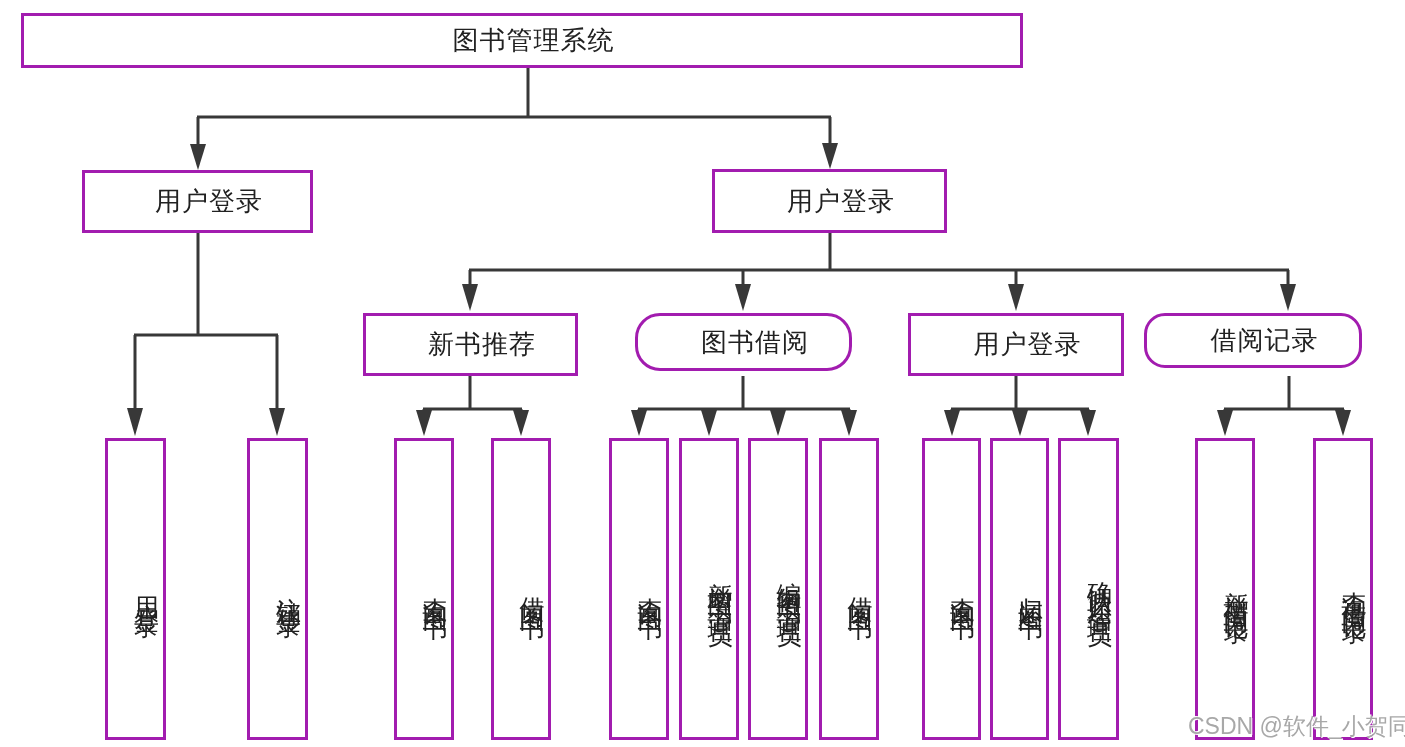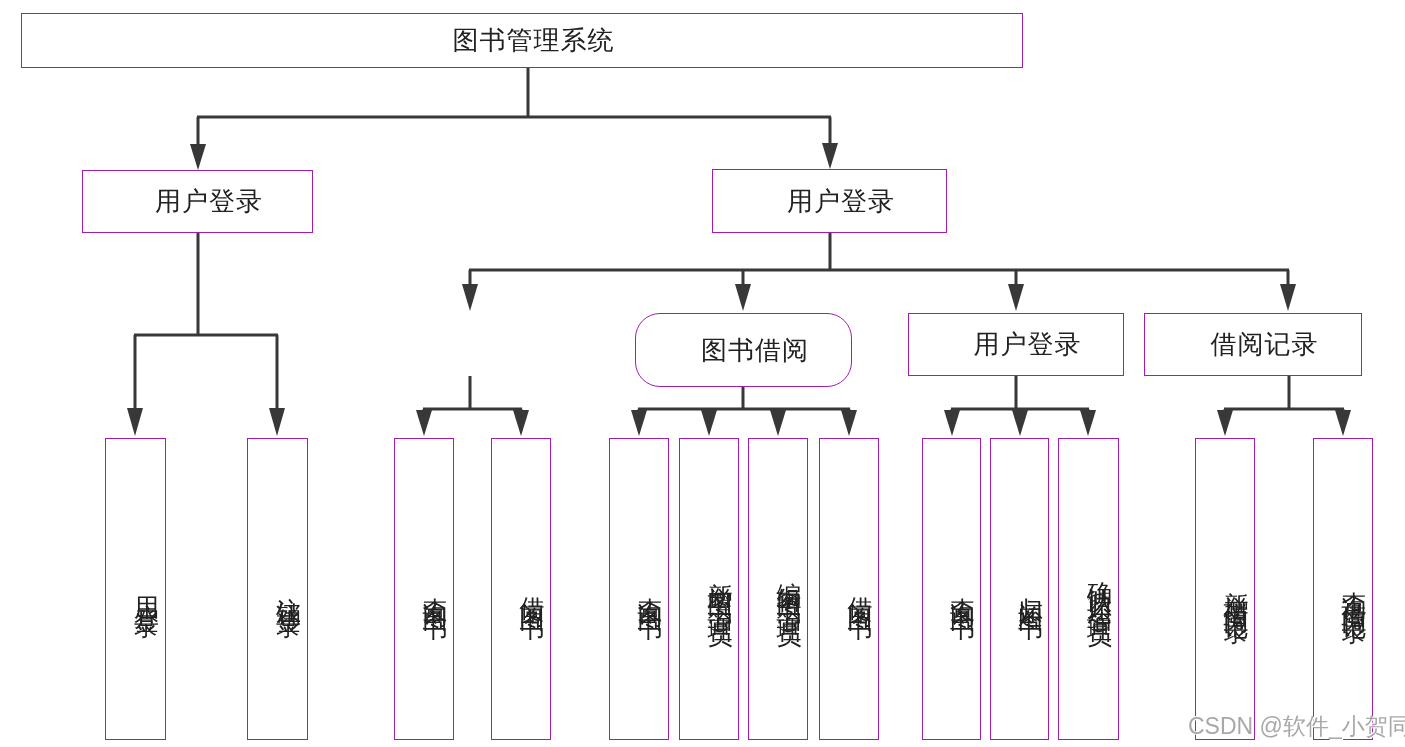--- a/index.html
+++ b/index.html
@@ -14,21 +14,21 @@
   }
   svg.connectors {
     position: absolute;
     left: 0; top: 0;
     width: 1405px; height: 747px;
     z-index: 1;
   }
   .node {
     position: absolute;
     background: #ffffff;
-    border: 1px solid #a21caf;
+    border: 3px solid #a21caf;
     box-sizing: border-box;
     display: flex;
     align-items: center;
     justify-content: center;
     z-index: 2;
     padding-left: 23px;
   }
   .node .h-label {
     font-size: 26px;
     letter-spacing: 1px;
@@ -108,27 +108,30 @@
     <span class="h-label">图书管理系统</span>
   </div>
 
   <div class="node" style="left:82px; top:170px; width:231px; height:63px;">
     <span class="h-label">用户登录</span>
   </div>
   <div class="node" style="left:712px; top:169px; width:235px; height:64px;">
     <span class="h-label">用户登录</span>
   </div>
 
-  <div class="node" style="left:635px; top:313px; width:217px; height:74px;border-radius:25px;">
+  <div class="node" style="left:363px; top:313px; width:215px; height:63px;">
+    <span class="h-label">新书推荐</span>
+  </div>
+  <div class="node" style="left:635px; top:313px; width:217px; height:58px;border-radius:25px;">
     <span class="h-label">图书借阅</span>
   </div>
   <div class="node" style="left:908px; top:313px; width:216px; height:63px;">
     <span class="h-label">用户登录</span>
   </div>
-  <div class="node" style="left:1144px; top:313px; width:218px; height:63px;">
+  <div class="node" style="left:1144px; top:313px; width:218px; height:55px;border-radius:21px;">
     <span class="h-label">借阅记录</span>
   </div>
 
   <div class="node leaf" style="left:105px; top:438px; width:61px; height:302px;">
     <span class="v-label">用户登录</span>
   </div>
   <div class="node leaf" style="left:247px; top:438px; width:61px; height:302px;">
     <span class="v-label">注销登录</span>
   </div>
 

